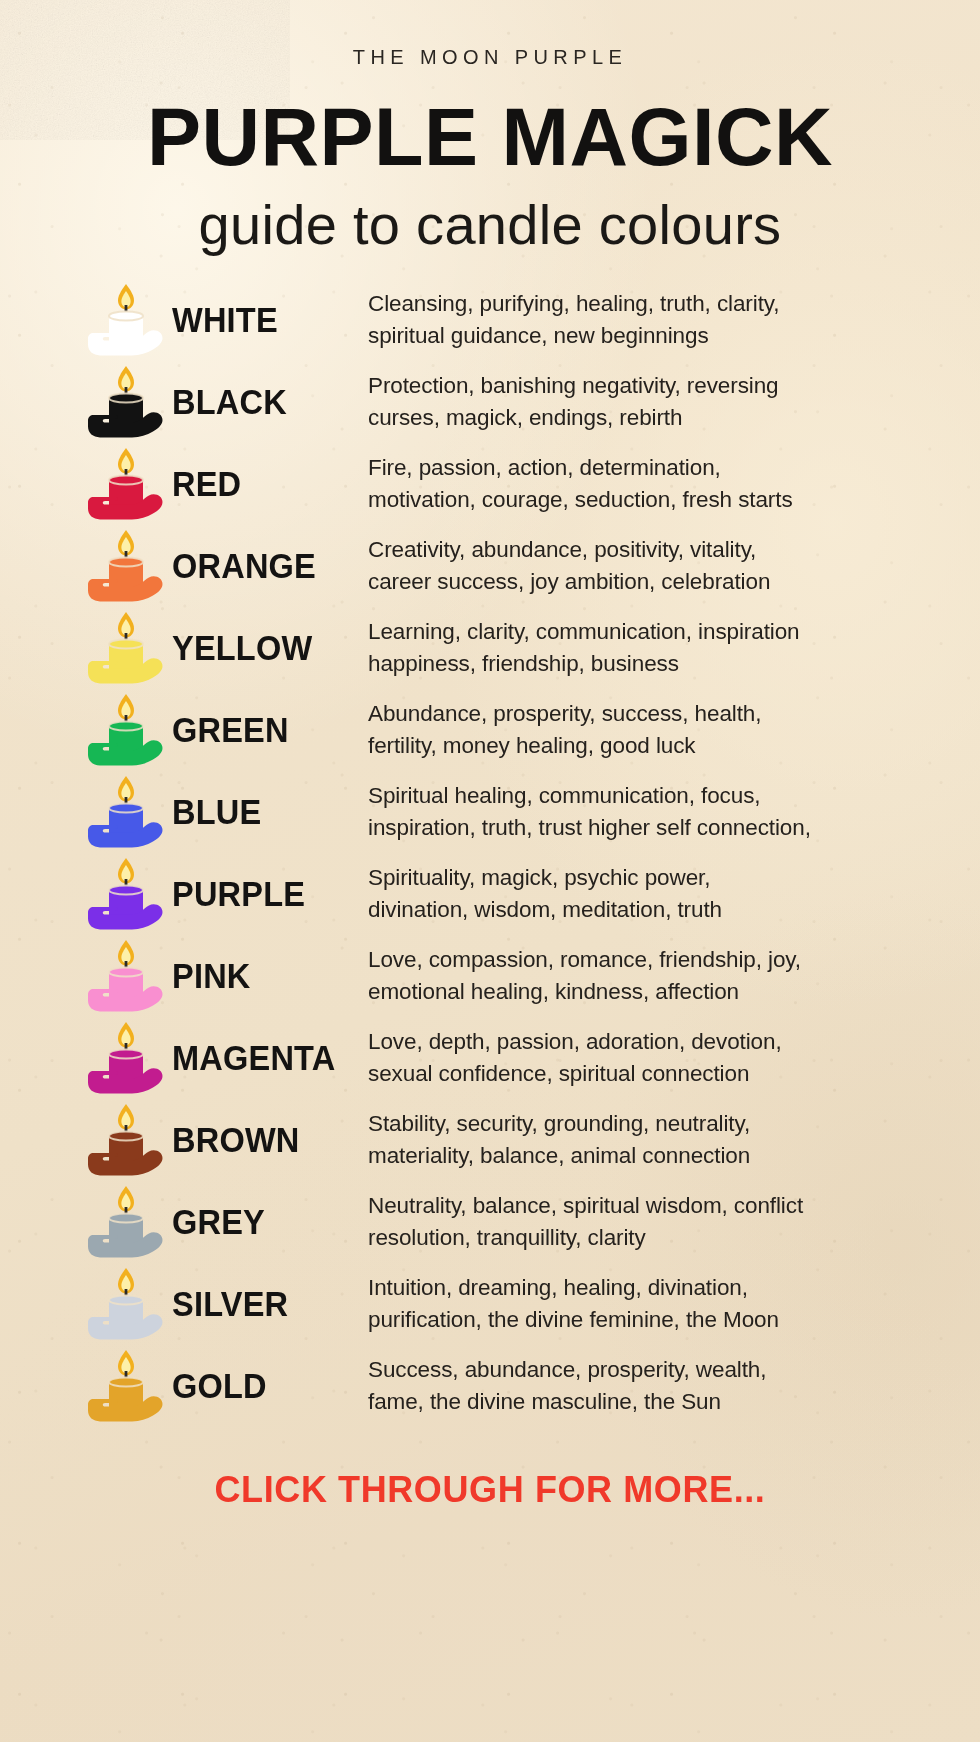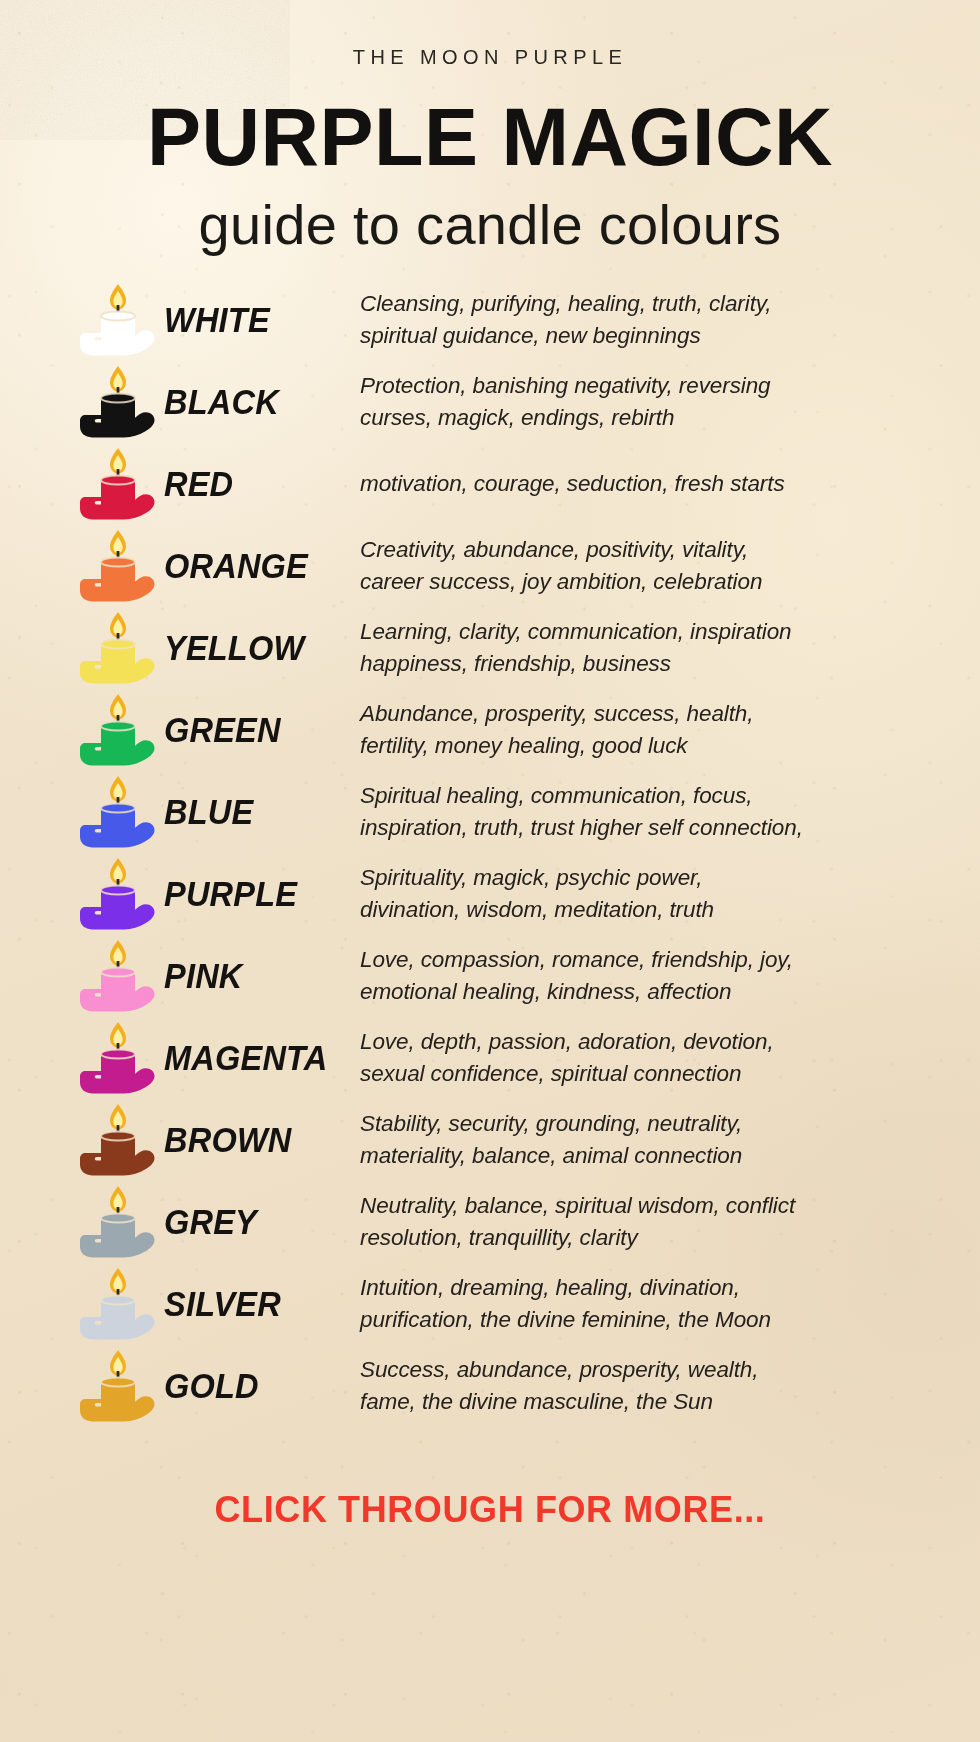--- a/index.html
+++ b/index.html
@@ -80,22 +80,21 @@
     margin-top: 16px;
     font-size: 56px;
     font-weight: 400;
     color: #1b1916;
     letter-spacing: 0.3px;
   }
 
   
   .rows {
     margin-top: 22px;
-    padding: 0 0 0 8px;
-    font-style: italic;
+    padding: 0 0 0 16px;
   }
   .row {
     display: flex;
     align-items: center;
     height: 82px;
     padding-left: 68px;
   }
   .icon-cell {
     width: 84px;
     flex: 0 0 84px;
@@ -123,21 +122,21 @@
     line-height: 1.42;
     color: #25211d;
     letter-spacing: -0.1px;
     padding-right: 24px;
   }
   .desc span { display: block; }
 
   
   .cta {
     text-align: center;
-    margin-top: 62px;
+    margin-top: 42px;
     font-size: 36px;
     font-weight: 700;
     letter-spacing: .6px;
     color: #f0392a;
     font-family: "Liberation Sans Narrow", "Liberation Sans", sans-serif;
   }
 </style>
 </head>
 <body>
 
@@ -229,20 +228,21 @@
     <ellipse cx="42" cy="38" rx="17" ry="4.6" fill="none" stroke="#efe0c7" stroke-width="2" opacity=".85"></ellipse>
 
     <path d="M4 60.5 C4 57 6.4 55 9.6 55 L31 55 C33 55 34 55.6 34 57 C34 58.3 33 59 31 59 L21 59
              C19.6 59 18.8 59.7 18.8 60.8 C18.8 61.9 19.6 62.6 21 62.6 L47 62.6
              C52.4 62.6 56.6 60.2 60.6 56.6 C63.6 53.9 66.2 52.3 69.6 52.3 C74.6 52.3 78.5 55.6 78.5 60
              C78.5 64.6 74.6 68.4 69 71.6 C62.8 75.2 56 77.4 48 77.4 L16 77.4 C9 77.4 4 73.2 4 66.6 Z" fill="#d9193f"></path>
   </svg>
         </div>
         <div class="label">RED</div>
         <div class="desc">
+          <span>Fire, passion, action, determination,</span>
           <span>motivation, courage, seduction, fresh starts</span>
         </div>
       </div>
       <div class="row">
         <div class="icon-cell">
   <svg width="84" height="84" viewBox="0 0 84 84">
 
     <path d="M42 6 C47.5 13.5 50 18 50 22.5 C50 27.6 46.4 31.4 42 31.4 C37.6 31.4 34 27.6 34 22.5 C34 18 36.5 13.5 42 6 Z" fill="#f2b01e"></path>
     <path d="M42 13 C45.3 17.8 46.6 20.6 46.6 23.4 C46.6 26.6 44.5 29 42 29 C39.5 29 37.4 26.6 37.4 23.4 C37.4 20.6 38.7 17.8 42 13 Z" fill="#fdf0a8"></path>
 

